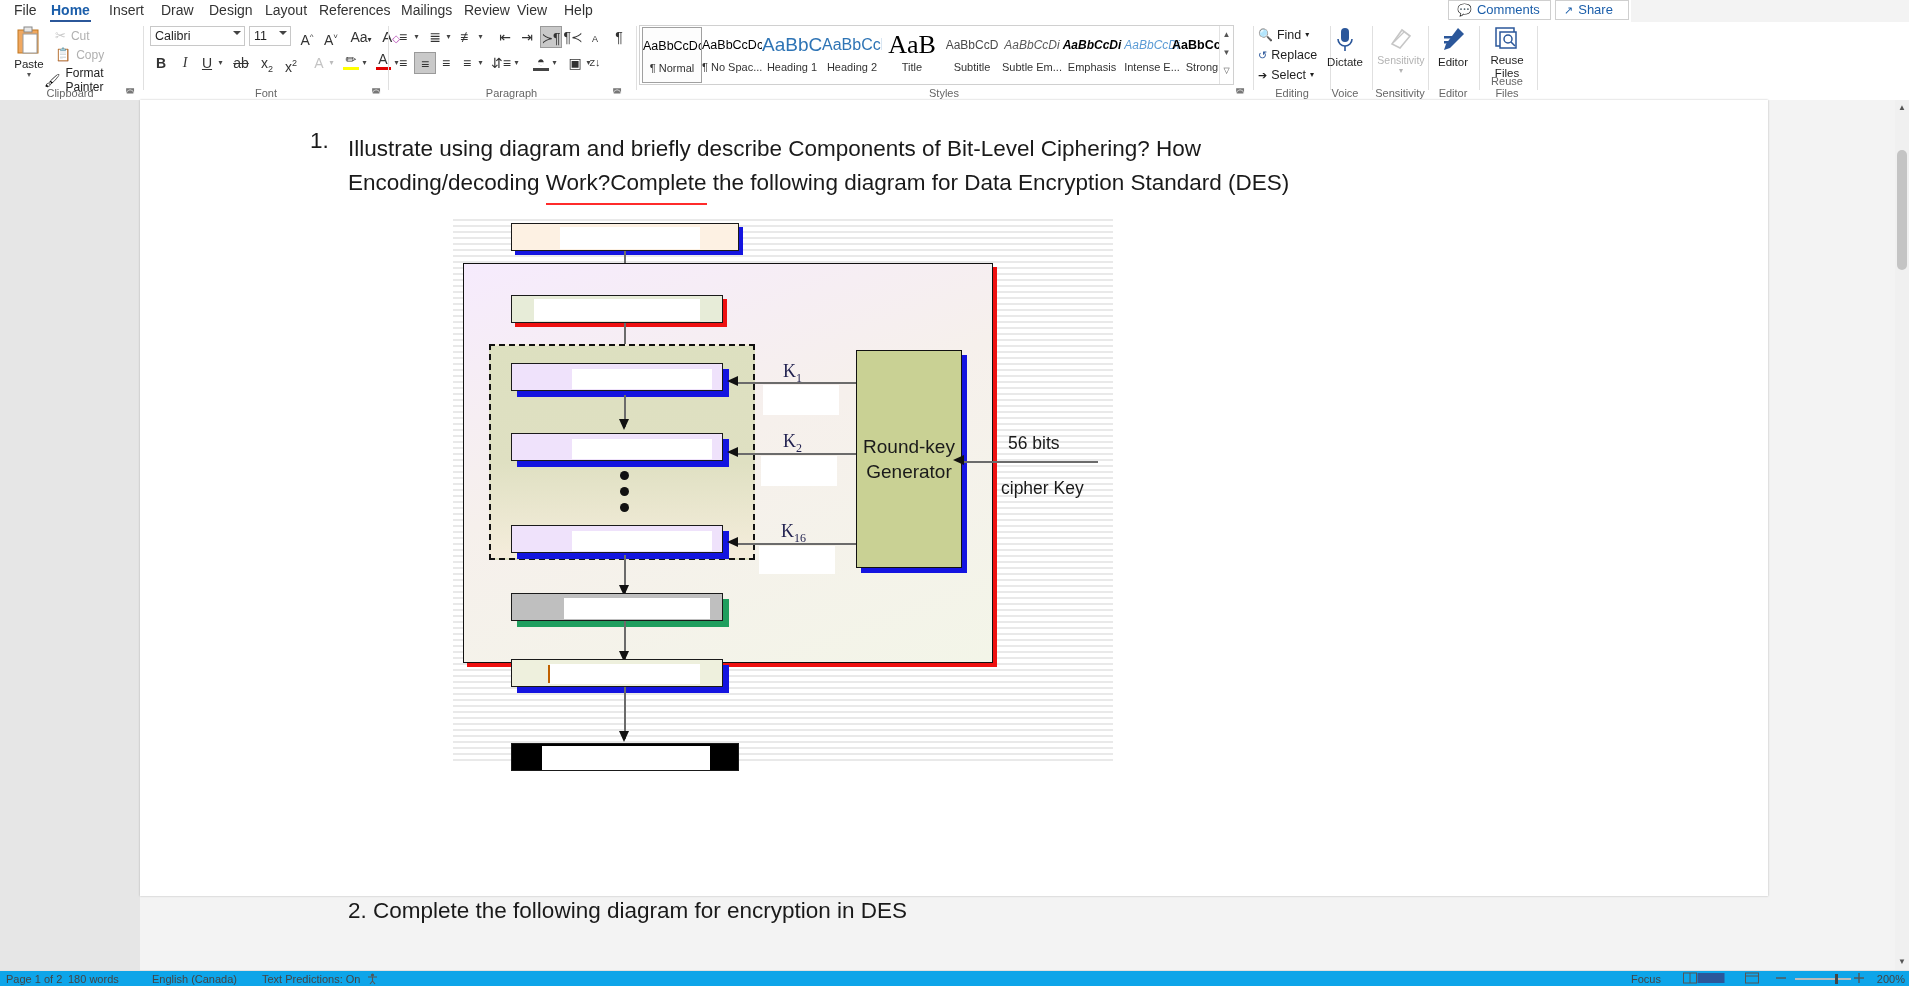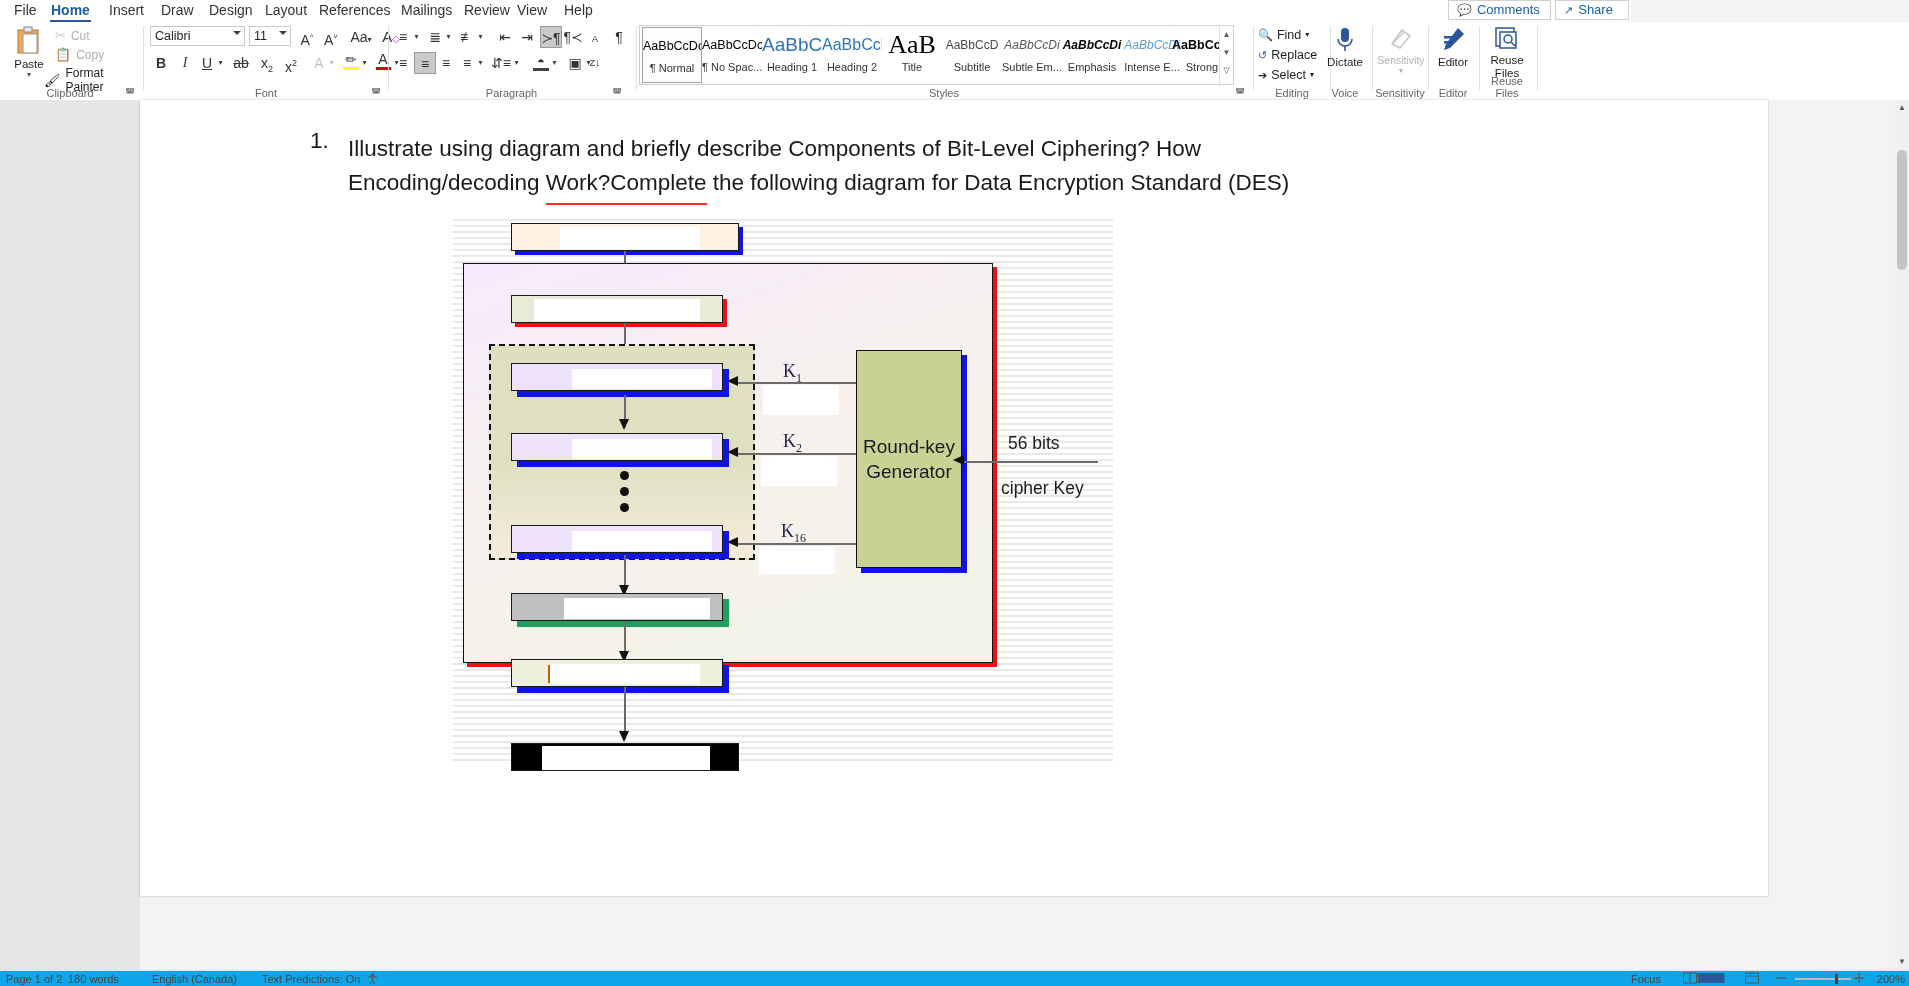--- a/index.html
+++ b/index.html
@@ -510,20 +510,24 @@
             <div>Generator</div>
           </div>
         </div>
 
         <div class="harrow" style="left:510px; top:246px; width:135px;"></div>
         <div class="arrow-head-left" style="left:500px; top:240px;"></div>
         <div class="plaintext-lbl" style="left:555px; top:218px;">56 bits</div>
         <div class="plaintext-lbl" style="left:548px; top:263px;">cipher Key</div>
       </div>
 
+      <div class="qtext" style="left:208px; top:790px; font-size:22.5px;">
+        <span>2.</span>
+        <span>Complete the following diagram  for  encryption in DES</span>
+      </div>
 
     </div>
   </div>
 
   <div class="vscroll">
     <div class="vup" style="top:0;">▲</div>
     <div class="vthumb"></div>
     <div class="vdn" style="bottom:0;">▼</div>
   </div>
 

